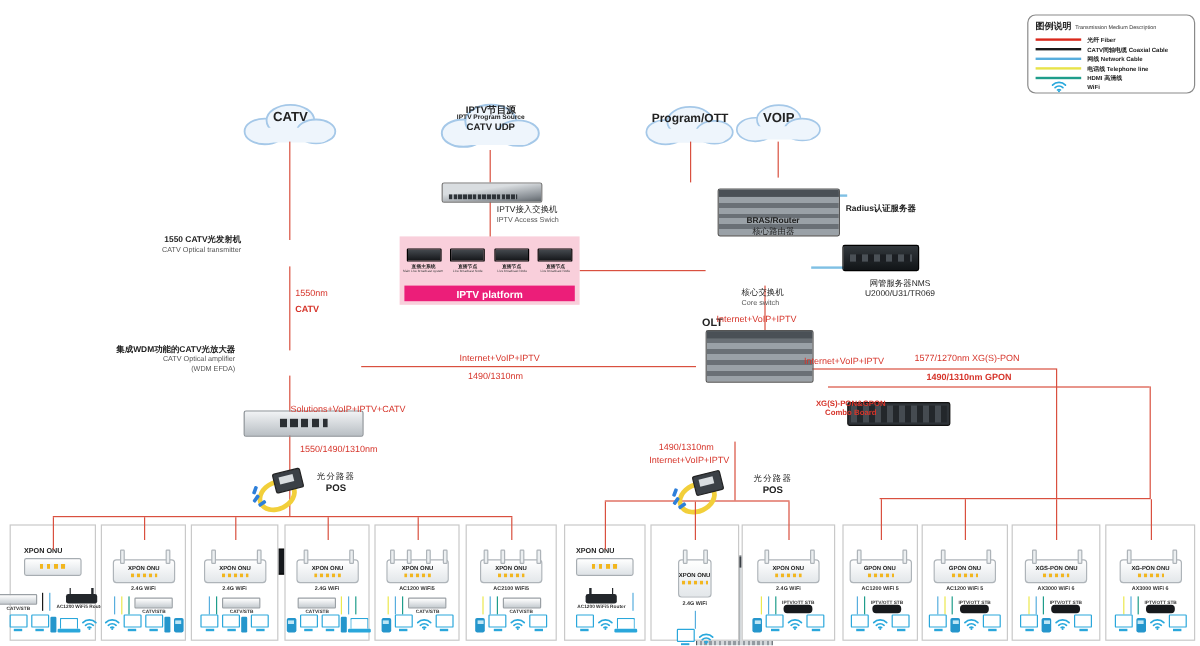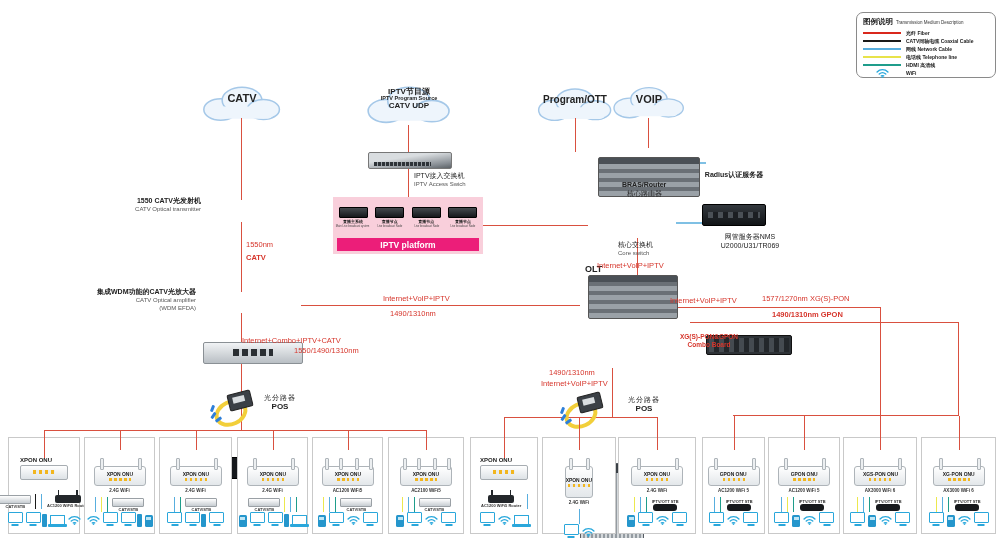--- a/index.html
+++ b/index.html
@@ -285,22 +285,22 @@
     <div class="pos-tip" style="left:7px;top:26px;transform:rotate(55deg);"></div>
     <div class="pos-tip" style="left:1px;top:15px;transform:rotate(20deg);"></div>
   </div>
   <div class="abs ctr dev-lb" style="left:622px;top:396px;width:44px;letter-spacing:1px;">光分路器</div>
   <div class="abs ctr dev-lb dev-lb-b" style="left:622px;top:405px;width:44px;font-size:8px;">POS</div>
 
   <div class="abs flow" style="left:246px;top:240px;">1550nm</div>
   <div class="abs flow flow-b" style="left:246px;top:253px;">CATV</div>
   <div class="abs flow" style="left:383px;top:294px;">Internet+VoIP+IPTV</div>
   <div class="abs flow" style="left:390px;top:309px;">1490/1310nm</div>
-  <div class="abs flow" style="left:242px;top:336px;">Internet+Combo+IPTV+CATV</div>
-  <div class="abs flow" style="left:250px;top:346px;margin-left:44px;">1550/1490/1310nm</div>
+  <div class="abs flow" style="left:242px;top:336px;">Solutions+VoIP+IPTV+CATV</div>
+  <div class="abs flow" style="left:250px;top:370px;">1550/1490/1310nm</div>
   <div class="abs flow" style="left:597px;top:261px;">Internet+VoIP+IPTV</div>
   <div class="abs flow" style="left:549px;top:368px;">1490/1310nm</div>
   <div class="abs flow" style="left:541px;top:379px;">Internet+VoIP+IPTV</div>
   <div class="abs flow" style="left:670px;top:296px;">Internet+VoIP+IPTV</div>
   <div class="abs flow" style="left:762px;top:294px;">1577/1270nm  XG(S)-PON</div>
   <div class="abs flow" style="left:772px;top:310px;font-weight:bold;">1490/1310nm  GPON</div>
 
   <div id="boxes">
       <div class="hbox" style="left: 8px; width: 72px;">
         <div class="stub" style="top: -7px; height: 27px;"></div>

